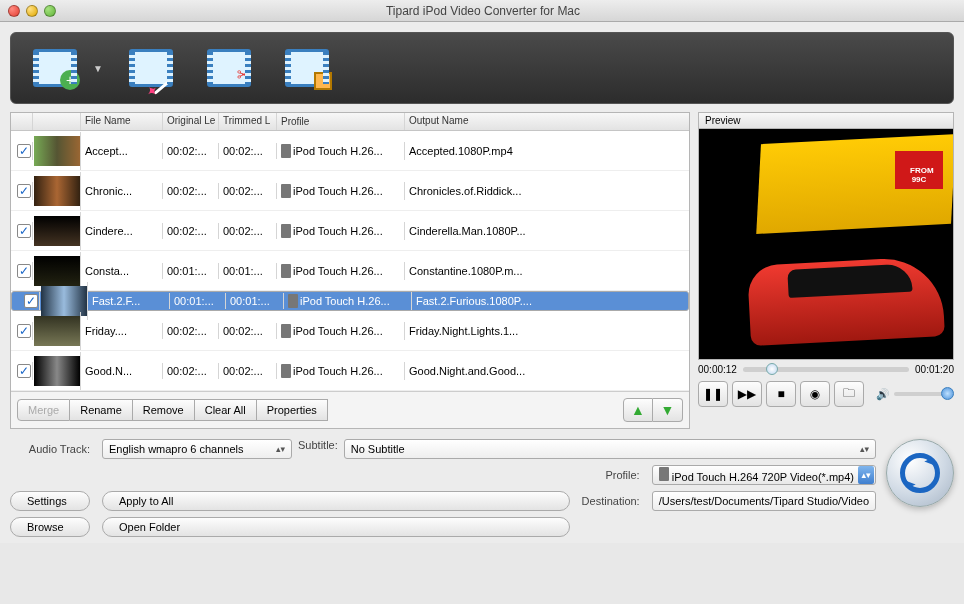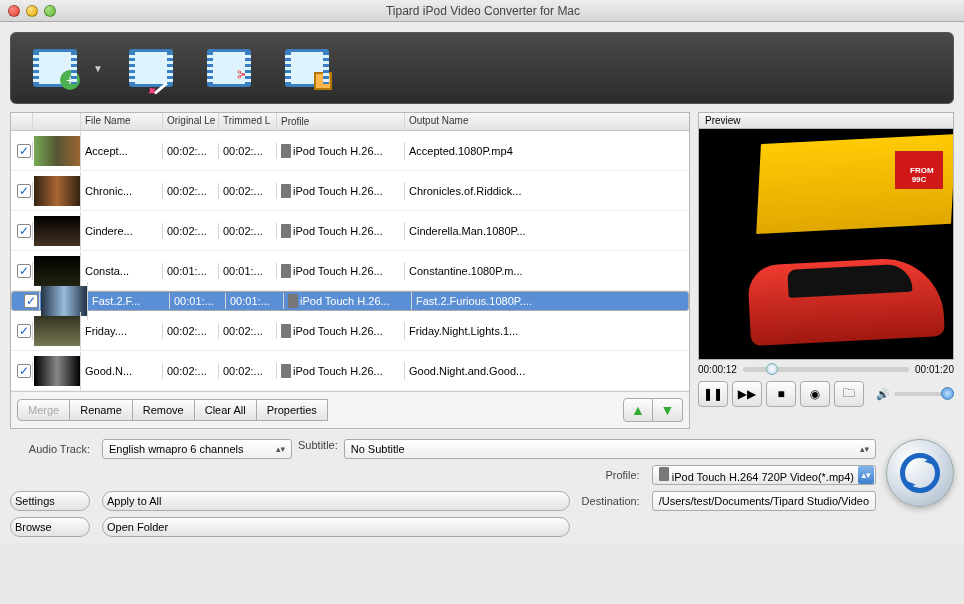--- a/index.html
+++ b/index.html
@@ -71,21 +71,21 @@
 .pctrl { display: flex; align-items: center; gap: 4px; margin-top: 6px; }
 .pb { width: 30px; height: 26px; background: linear-gradient(#fdfdfd,#e3e3e3); border: 1px solid #aaa; border-radius: 4px; display: flex; align-items: center; justify-content: center; font-size: 12px; cursor: pointer; }
 .vol { flex: 1; display: flex; align-items: center; gap: 4px; margin-left: 8px; }
 .vtrack { flex: 1; height: 4px; background: #cfcfcf; border-radius: 2px; position: relative; }
 .vtrack .knob { position: absolute; right: 0; top: -5px; width: 13px; height: 13px; border-radius: 50%; background: radial-gradient(#bde0ff,#4a90d9); border: 1px solid #3a7fbf; }
 .bottom { margin-top: 10px; display: flex; gap: 10px; align-items: flex-start; }
 .form { flex: 1; display: grid; grid-template-columns: 80px 1fr auto auto; gap: 6px 12px; align-items: center; font-size: 11px; }
 .form label { text-align: right; color: #444; }
 .sel, .txt { height: 20px; border: 1px solid #aaa; border-radius: 3px; background: linear-gradient(#fff,#eee); padding: 0 6px; font-size: 11px; display: flex; align-items: center; justify-content: space-between; }
 .sel .arr { color: #555; font-size: 9px; }
-.btn { height: 20px; padding: 0 4px; border: 1px solid #aaa; border-radius: 10px; background: linear-gradient(#fdfdfd,#e3e3e3); font-size: 11px; cursor: pointer; display: inline-flex; align-items: center; }
+.btn { height: 20px; padding: 0 16px; border: 1px solid #aaa; border-radius: 10px; background: linear-gradient(#fdfdfd,#e3e3e3); font-size: 11px; cursor: pointer; display: inline-flex; align-items: center; }
 .subrow { display: flex; align-items: flex-start; gap: 6px; grid-column: 2 / span 3; }
 .subrow .sel { flex: 1; }
 .profwrap { display: flex; align-items: center; gap: 4px; }
 .profwrap .sel { flex: 1; background: linear-gradient(#fff,#e8e8e8); }
 .profwrap .sel .endcap { width: 16px; height: 18px; background: linear-gradient(#7fb5ed,#3f7fcf); border-radius: 2px; display: flex; align-items: center; justify-content: center; color: #fff; font-size: 9px; margin-right: -5px; }
 .convert { width: 68px; height: 68px; border-radius: 50%; background: radial-gradient(circle at 35% 30%, #fff, #cfd9e4 55%, #a5b3c4); border: 1px solid #9aa; display: flex; align-items: center; justify-content: center; cursor: pointer; box-shadow: 0 2px 6px rgba(0,0,0,0.25); }
 .convert .inner { width: 40px; height: 40px; border-radius: 50%; border: 5px solid #1b66c2; position: relative; }
 .convert .inner::before, .convert .inner::after { content: ""; position: absolute; width: 0; height: 0; border: 6px solid transparent; }
 .convert .inner::before { border-bottom-color: #1b66c2; top: -6px; right: -3px; transform: rotate(20deg); }
 .convert .inner::after { border-top-color: #1b66c2; bottom: -6px; left: -3px; transform: rotate(20deg); }

